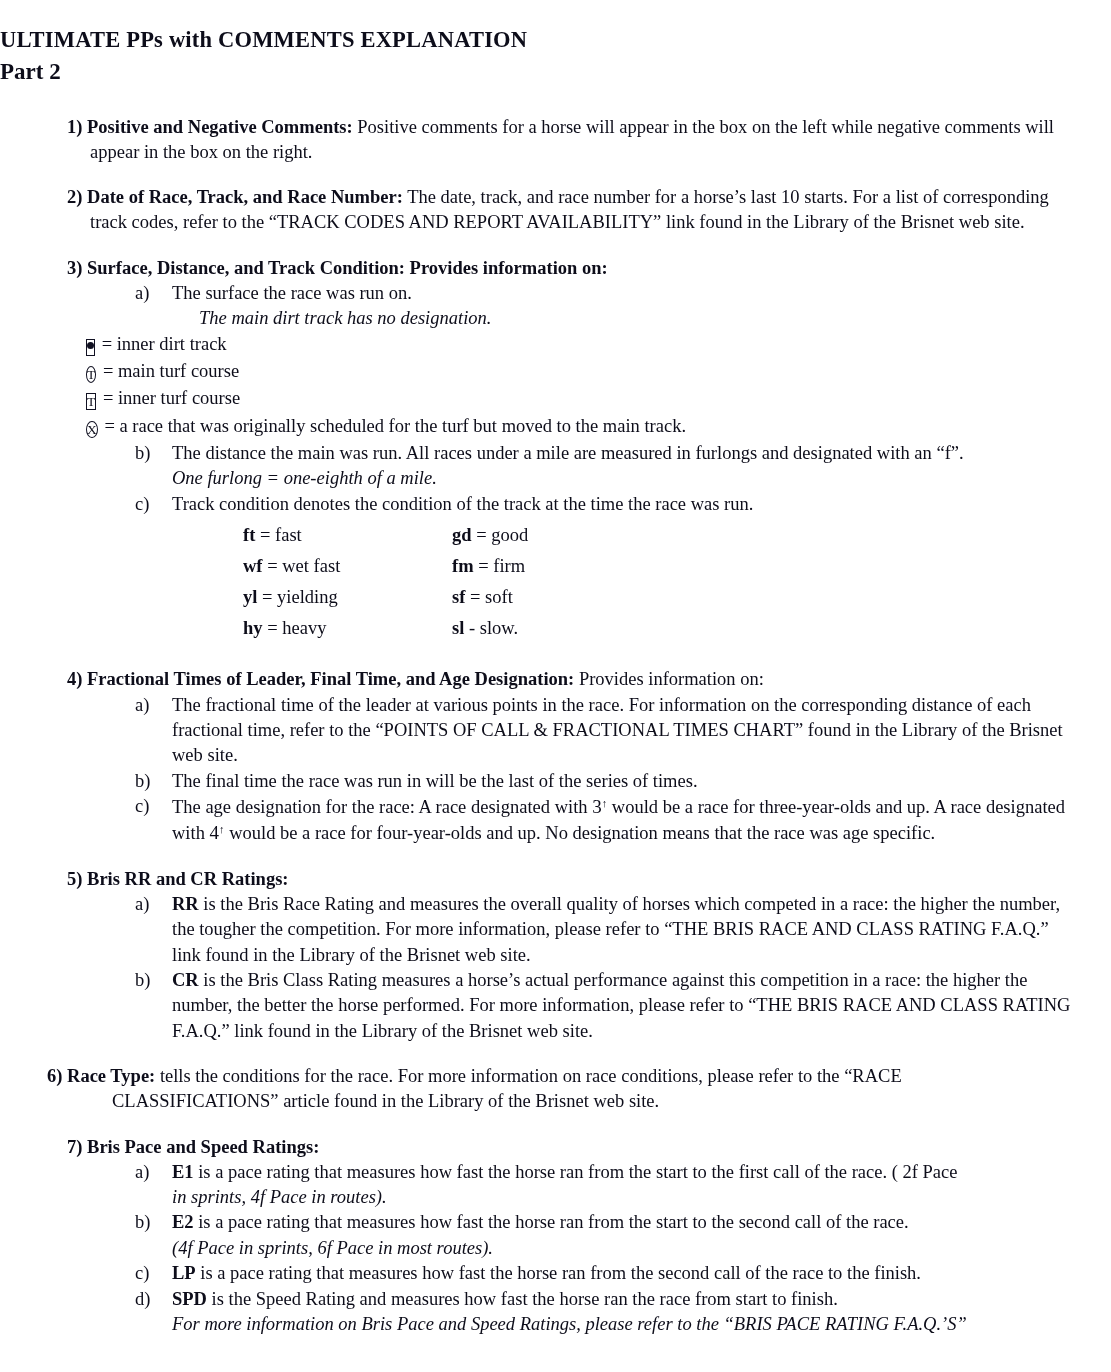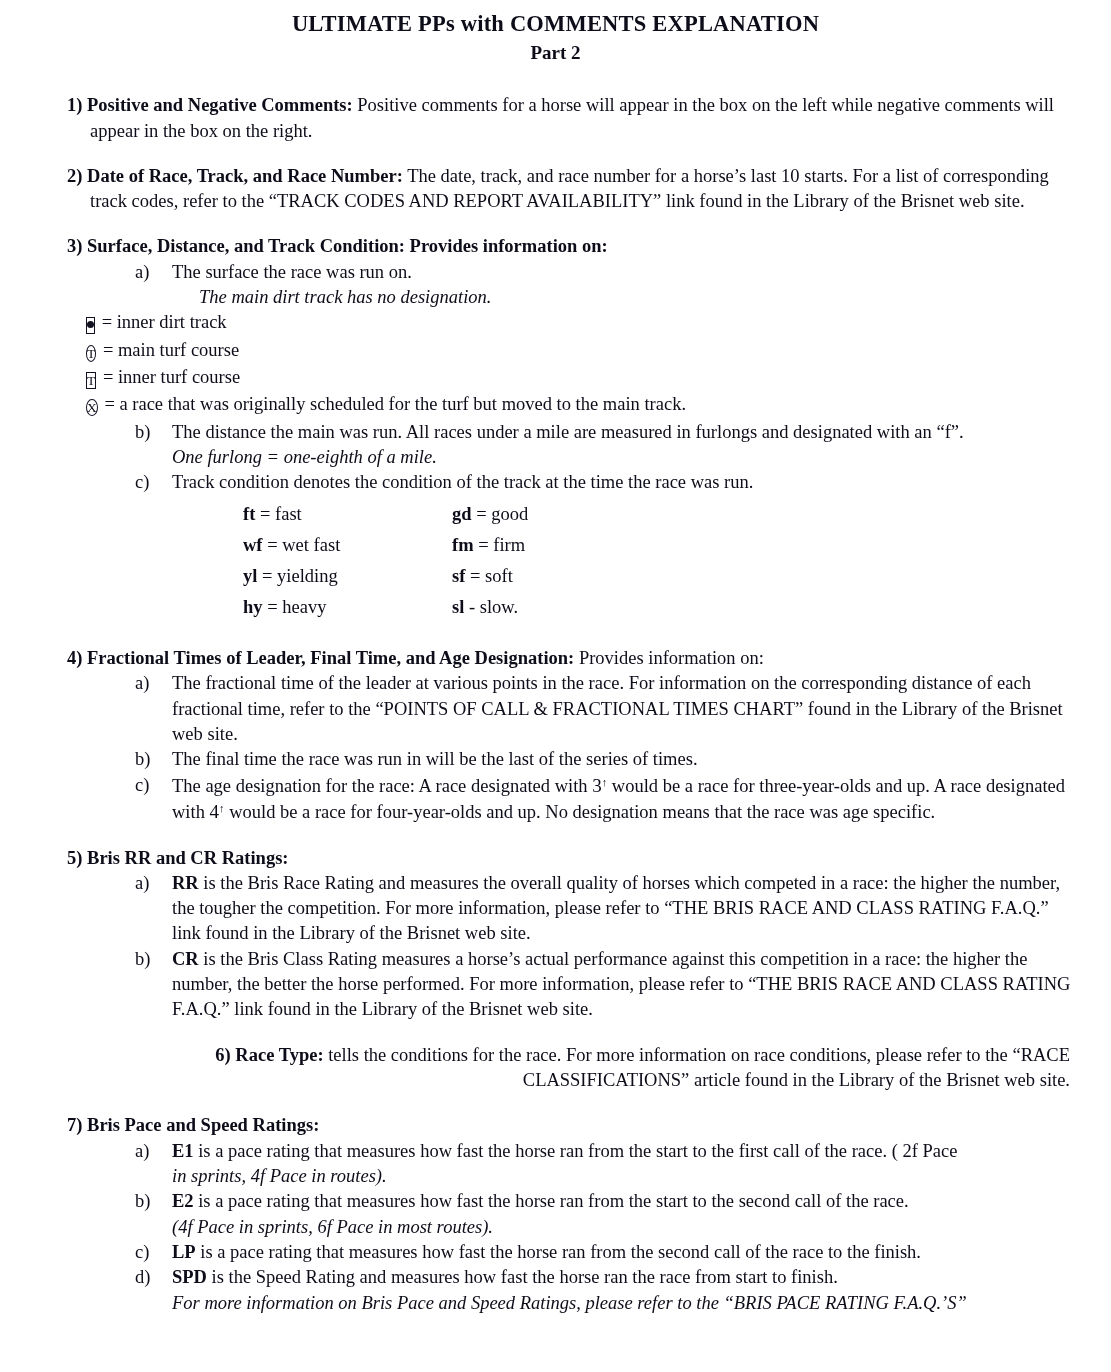--- a/index.html
+++ b/index.html
@@ -18,32 +18,31 @@
   .page {
     position: relative;
     width: 1111px;
     height: 1372px;
     box-sizing: border-box;
     padding: 10px 0 0 0;
   }
 
   
   .title-block {
-    text-align: center;
-    margin: 0 0 0 0;
+    margin: 16px 0 0 0;
   }
   .doc-title {
     font-weight: bold;
     font-size: 22.5px;
     letter-spacing: 0.2px;
     line-height: 1.28;
   }
   .doc-subtitle {
     font-weight: bold;
-    font-size: 19px;
+    font-size: 23px;
     line-height: 1.3;
     margin-top: 2px;
   }
 
   
   .sections {
     margin-top: 28px;
   }
   .section {
     margin: 0 17px 20px 0;
@@ -51,21 +50,20 @@
   .sec-para {
     position: relative;
     padding-left: 90px;
     padding-right: 24px;
     text-indent: -23px;
     line-height: 1.365;
   }
   .sec-para.deep-hang {
     padding-left: 112px;
     text-indent: -65px;
-    text-align: right;
   }
   .sec-num {
     font-weight: bold;
   }
   .sec-label {
     font-weight: bold;
   }
 
   
   .sub-list {

